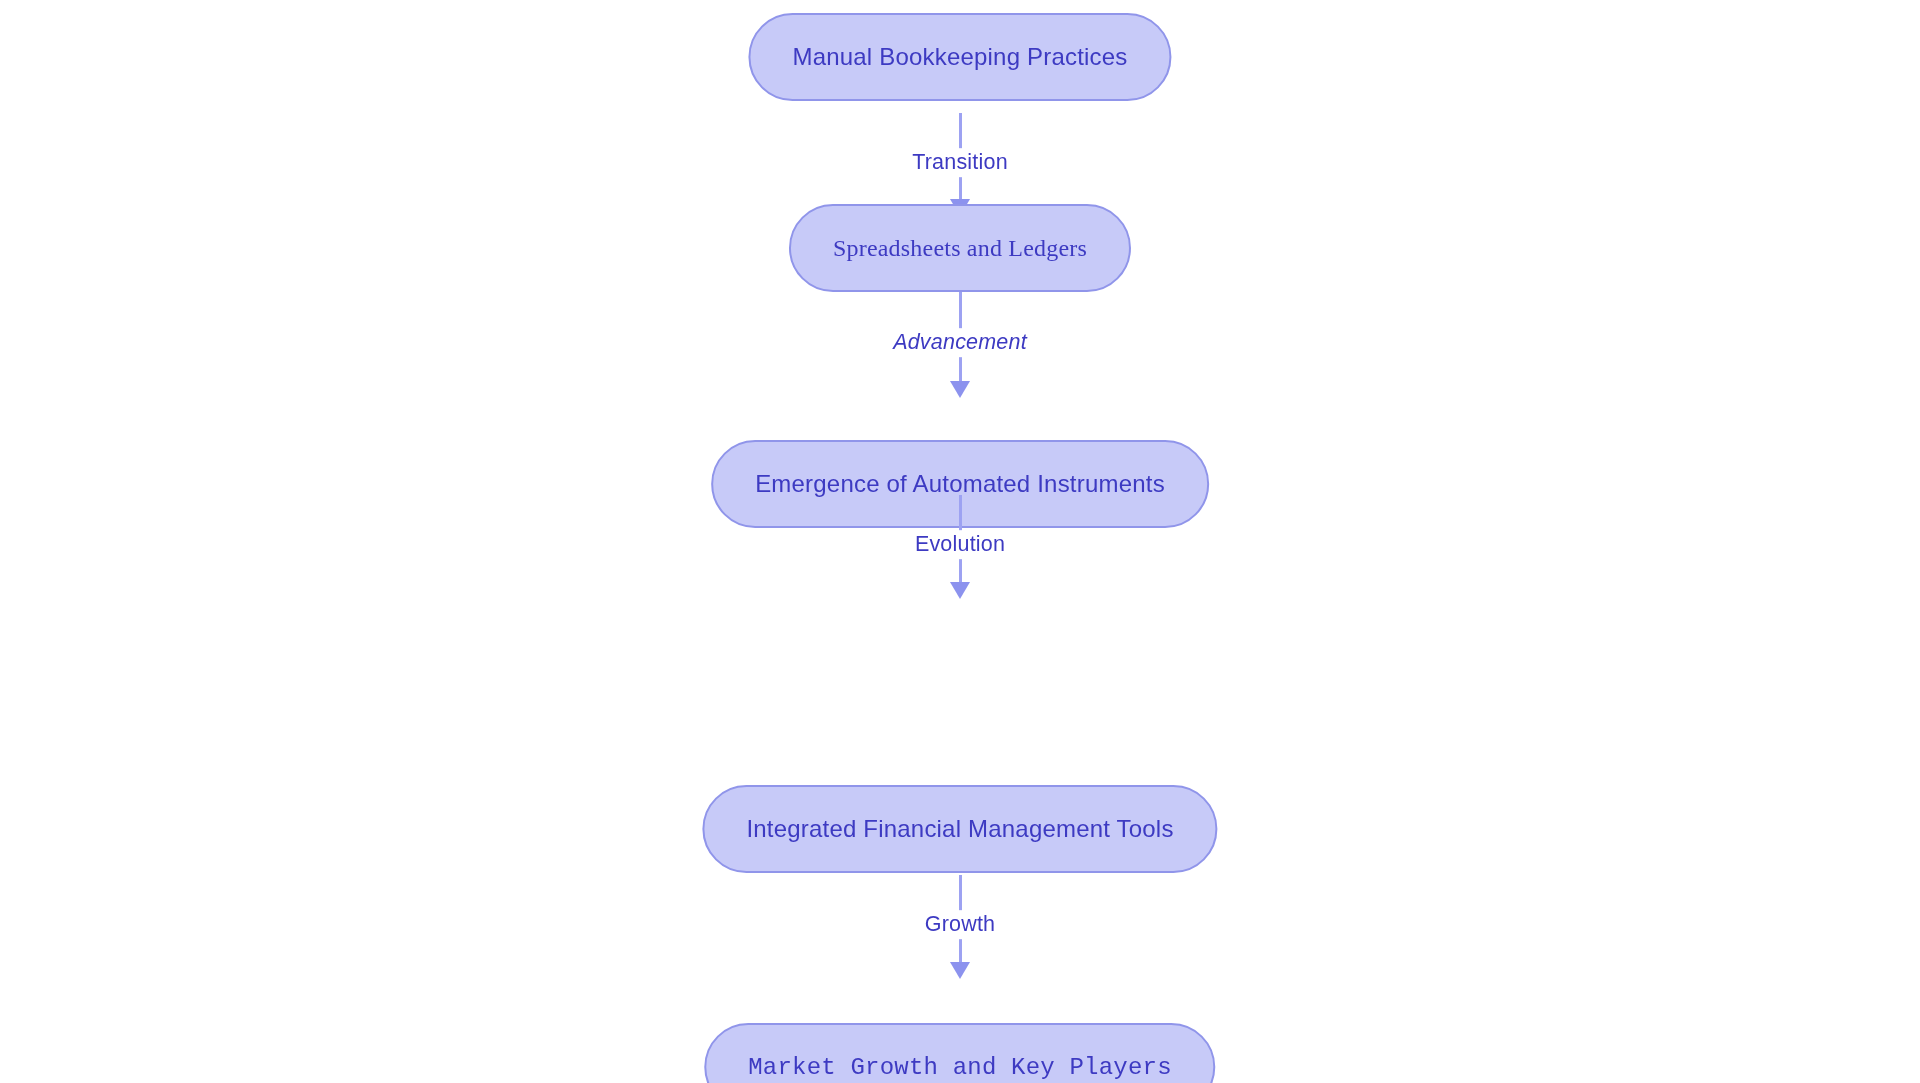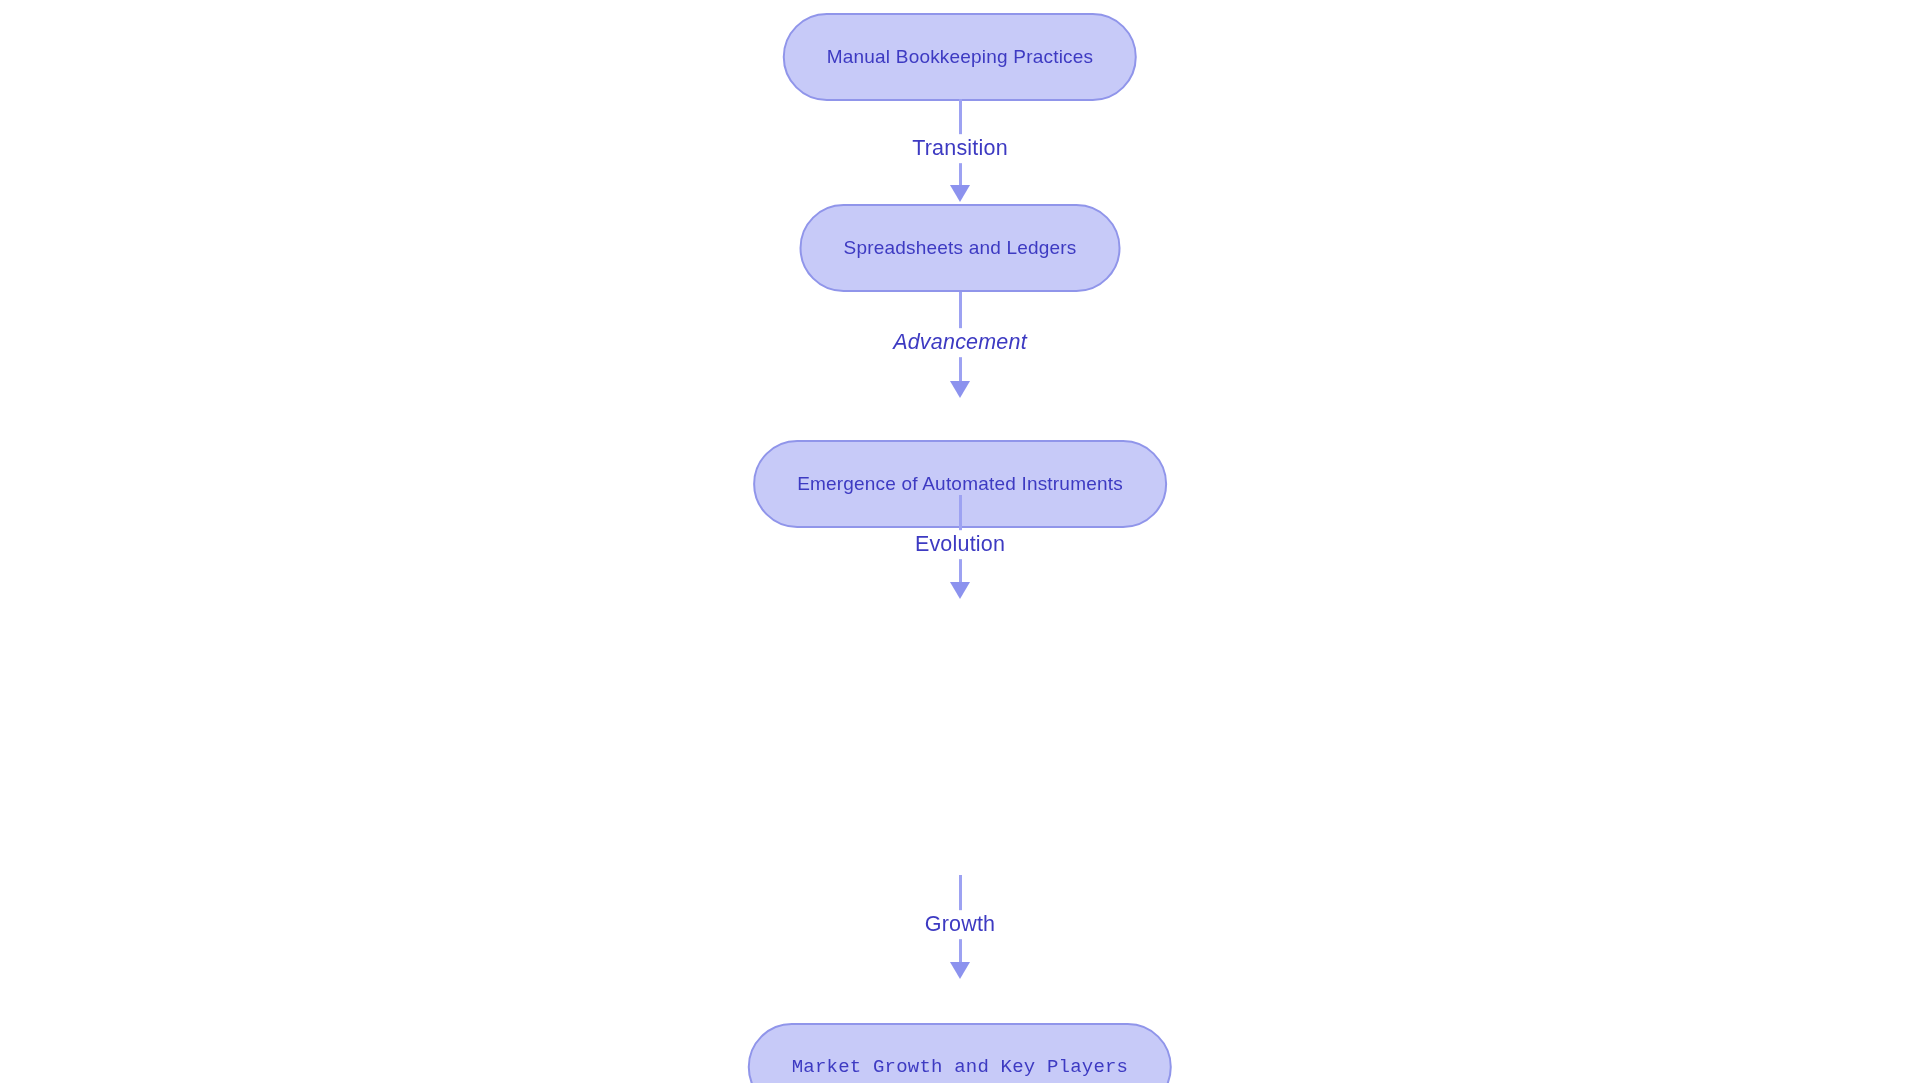--- a/index.html
+++ b/index.html
@@ -23,37 +23,37 @@
     box-sizing: border-box;
     display: inline-flex;
     align-items: center;
     justify-content: center;
     padding: 0 42px;
     white-space: nowrap;
     background: #c7caf8;
     border: 2px solid #9095ea;
     border-radius: 44px;
     color: #3d3ac2;
-    font-size: 19px;
+    font-size: 24px;
     letter-spacing: 0.2px;
   }
   .node-1 { top: 13px; }
-  .node-2 { top: 204px; }
+  .node-2 { top: 204px; font-family: Liberation Serif, serif; }
   .node-3 { top: 409px; margin-top: 31px; }
   .node-4 { top: 591px; }
   .node-5 { top: 785px; }
   .node-6 { top: 1023px; font-family: Liberation Mono, monospace; }
 
   .connector {
     position: absolute;
     left: 50%;
     transform: translateX(-50%);
     width: 260px;
   }
-  .conn-1 { top: 99px; height: 103px; }
+  .conn-1 { top: 113px; height: 103px; }
   .conn-2 { top: 292px; height: 106px; font-style: italic; }
   .conn-3 { top: 487px; height: 104px; margin-top: 8px; }
   .conn-4 { top: 681px; height: 104px; }
   .conn-5 { top: 875px; height: 104px; }
 
   .edge-line {
     position: absolute;
     left: calc(50% - 1.5px);
     top: 0;
     bottom: 13px;
@@ -110,20 +110,21 @@
   <div class="flow-node node-3">Emergence of Automated Instruments</div>
 
   <div class="connector conn-3">
     <div class="edge-line"></div>
     <div class="edge-arrowhead"></div>
     <div class="edge-label">Evolution</div>
   </div>
 
 
 
+  <div class="flow-node node-5">Integrated Financial Management Tools</div>
 
   <div class="connector conn-5">
     <div class="edge-line"></div>
     <div class="edge-arrowhead"></div>
     <div class="edge-label">Growth</div>
   </div>
 
   <div class="flow-node node-6">Market Growth and Key Players</div>
 
 </div>

